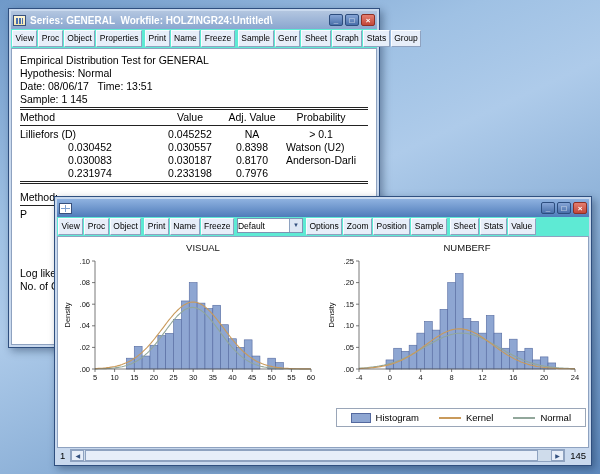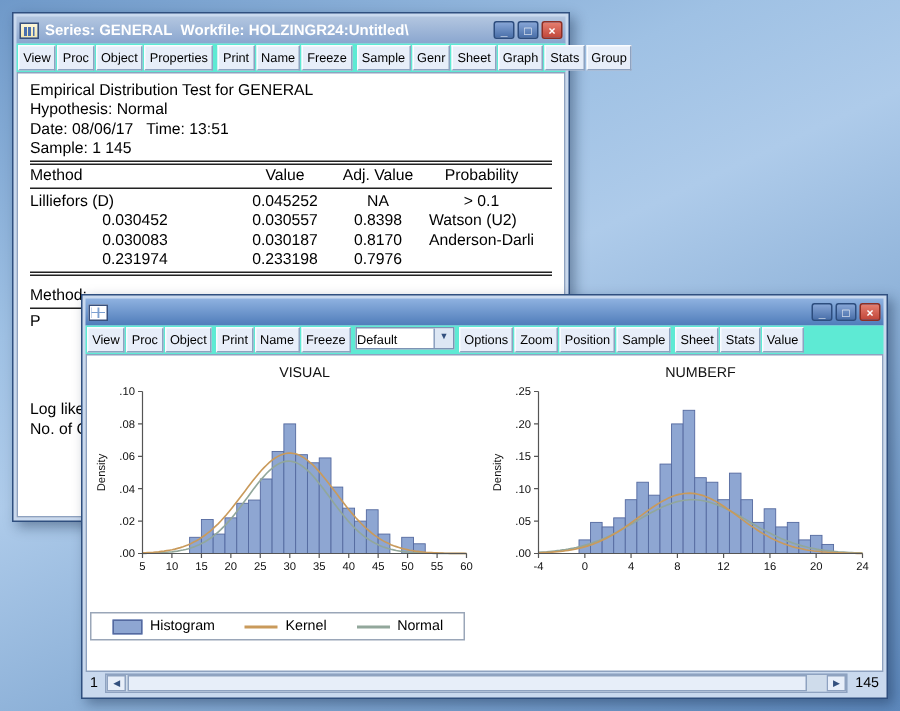--- a/index.html
+++ b/index.html
@@ -46,21 +46,21 @@
   .sp6{height:6px}.sp46{height:46px}
   
   .group-window{left:54px;top:196px;width:538px;height:270px;z-index:2}
   .dropdown{display:flex;align-items:center;justify-content:space-between;width:66px;height:15px;
     background:#fff;border:1px solid #7e93b4;font-size:8.5px;padding-left:0;cursor:default}
   .dd-arrow{width:13px;height:13px;font-size:6px;line-height:13px;text-align:center;color:#33507e;
     background:#dde7f4;border-left:1px solid #8ea2c0}
   .gcontent{flex:1;background:#fff;border:1px solid #8ea2c0;overflow:hidden;padding:2px 2px 0 2px}
   .charts-row{display:flex;gap:2px;justify-content:center}
   svg.chart{width:263px;height:166px;font-family:"Liberation Sans",sans-serif}
-  .legend-wrap{display:flex;justify-content:flex-start;margin-top:3px}
+  .legend-wrap{display:flex;justify-content:flex-end;margin-top:3px}
   .legend{display:flex;align-items:center;gap:20px;border:1px solid #9aa6b8;padding:3px 14px;font-size:9.5px}
   .leg-item{display:flex;align-items:center;gap:5px}
   .sw-box{width:20px;height:10px;background:#8ea6d2;border:1px solid #54699f}
   .sw-line{width:22px;height:0;border-top:2px solid #999}
   .statusrow{height:15px;flex:0 0 15px;display:flex;align-items:center;gap:5px;padding:1px 3px;font-size:9.5px;background:#c9d9ee}
   .hscroll{flex:1;display:flex;align-items:center;height:13px;background:#b9cde6;border:1px solid #8ea2c0}
   .sb-btn{width:13px;height:11px;font-size:6px;line-height:11px;text-align:center;color:#33507e;
     background:#e7eef9;border:1px solid #8ea2c0;cursor:default}
   .sb-track{flex:1;height:11px;position:relative;background:#cfdceb}
   .sb-thumb{position:absolute;left:1px;top:0;bottom:0;width:97%;background:#e7eef9;border:1px solid #8ea2c0}

